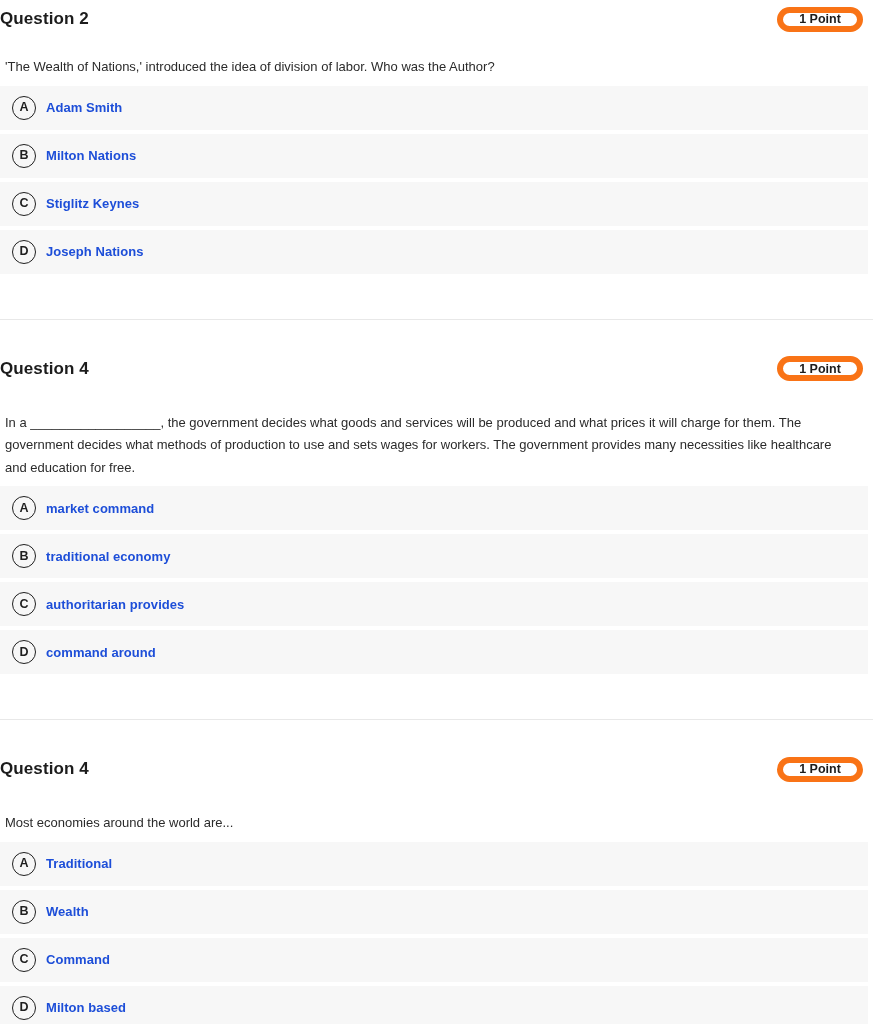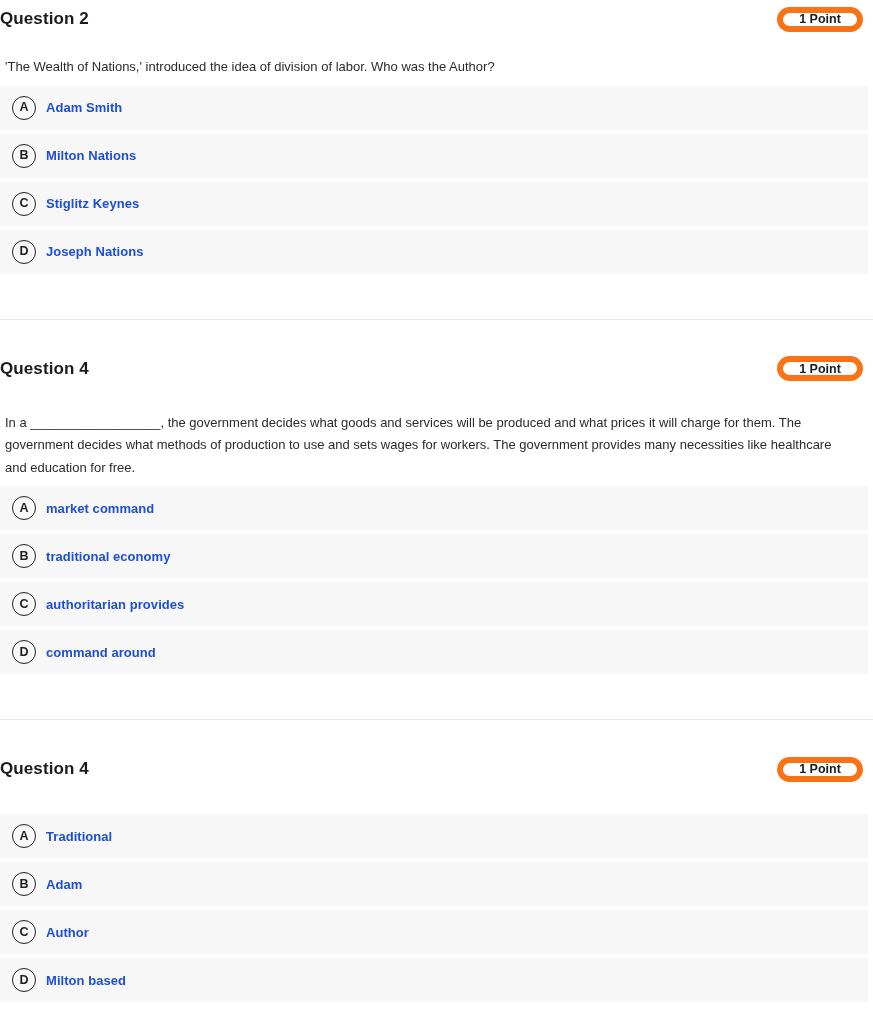--- a/index.html
+++ b/index.html
@@ -193,33 +193,34 @@
   <div class="gap-after-opts-2"></div>
   <hr class="separator">
   <div class="gap-after-sep-2"></div>
 
   <section class="question-block">
     <div class="question-header">
       <div class="question-title">Question 4</div>
       <div class="points-badge">1 Point</div>
     </div>
     <div class="gap-title-text-b"></div>
+    <p class="question-text">Most economies around the world are...</p>
 
     <div class="options">
       <div class="option-row">
         <span class="option-letter">A</span>
         <span class="option-label">Traditional</span>
       </div>
       <div class="option-row">
         <span class="option-letter">B</span>
-        <span class="option-label">Adam</span>
+        <span class="option-label">Wealth</span>
       </div>
       <div class="option-row">
         <span class="option-letter">C</span>
-        <span class="option-label">Author</span>
+        <span class="option-label">Command</span>
       </div>
       <div class="option-row">
         <span class="option-letter">D</span>
         <span class="option-label">Milton based</span>
       </div>
     </div>
   </section>
 
 </div>
 

